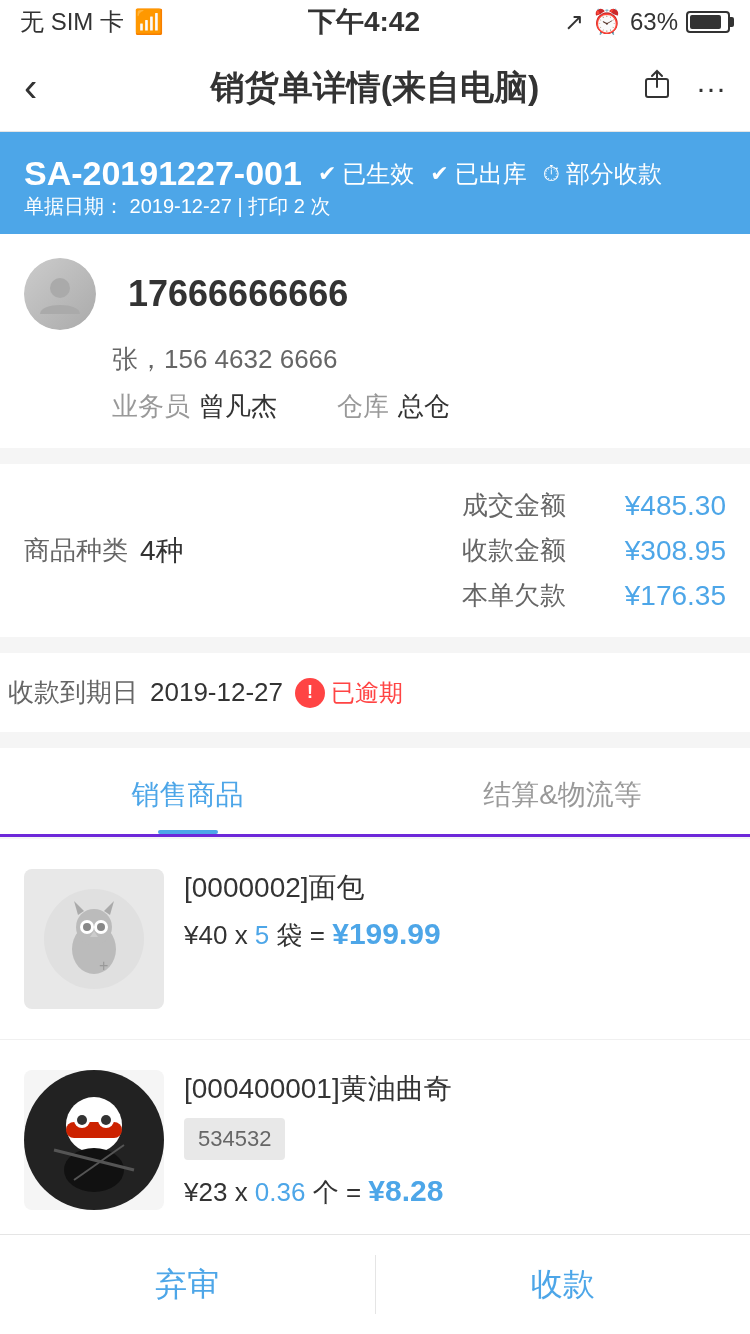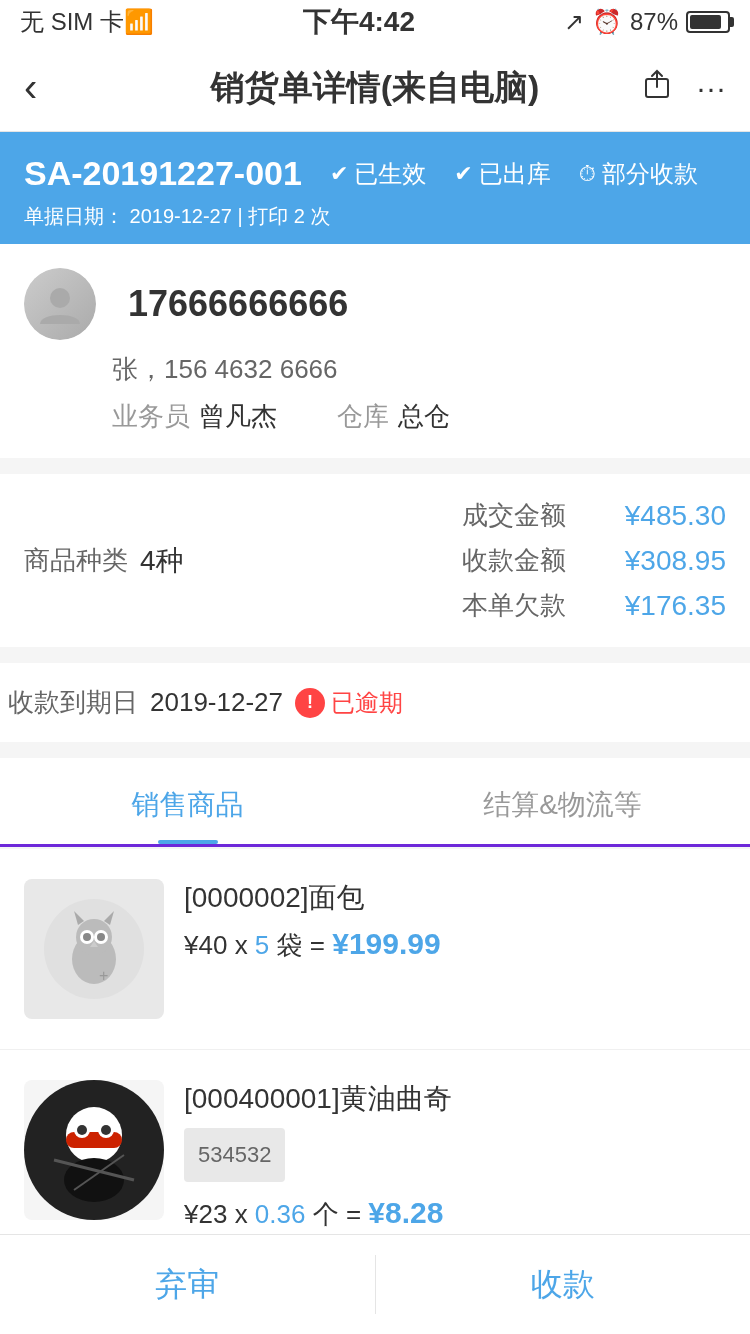--- a/index.html
+++ b/index.html
@@ -18,21 +18,21 @@
     .status-bar {
       background: #fff;
       height: 44px;
       display: flex;
       align-items: center;
       justify-content: space-between;
       padding: 0 20px;
       font-size: 24px;
       font-weight: 500;
     }
-    .status-left { display: flex; align-items: center; }
+    .status-left { display: flex; align-items: center; gap: 10px; }
     .status-center { font-size: 28px; font-weight: 600; }
     .status-right { display: flex; align-items: center; gap: 8px; font-size: 24px; }
     .battery-bar {
       width: 44px; height: 22px; border: 2px solid #333; border-radius: 4px;
       position: relative; display: flex; align-items: center; padding: 2px;
     }
     .battery-bar::after {
       content: ''; position: absolute; right: -6px; top: 50%; transform: translateY(-50%);
       width: 4px; height: 10px; background: #333; border-radius: 0 2px 2px 0;
     }
@@ -77,22 +77,22 @@
     }
 
     
     .header-banner {
       background: #4da6e8;
       padding: 22px 24px 14px;
     }
     .header-order-row {
       display: flex;
       align-items: center;
-      gap: 28px;
-      margin-bottom: 10px;
+      gap: 16px;
+      margin-bottom: 0;
     }
     .order-id {
       font-size: 34px;
       font-weight: 700;
       color: #fff;
     }
     .status-tag {
       display: flex;
       align-items: center;
       gap: 6px;
@@ -297,21 +297,21 @@
       font-size: 28px;
       color: #333;
       margin-bottom: 10px;
       font-weight: 500;
     }
     .product-sku-tag {
       display: inline-block;
       background: #e8e8e8;
       color: #666;
       font-size: 22px;
-      padding: 14px 14px;
+      padding: 8px 14px;
       border-radius: 4px;
       margin-bottom: 14px;
     }
     .product-price-row {
       font-size: 26px;
       color: #333;
     }
     .price-highlight { color: #4da6e8; }
     .price-total { color: #4da6e8; font-weight: 600; font-size: 30px; }
 
@@ -347,21 +347,21 @@
 
 <div class="status-bar">
   <div class="status-left">
     <span>无 SIM 卡</span>
     <span>📶</span>
   </div>
   <div class="status-center">下午4:42</div>
   <div class="status-right">
     <span>↗</span>
     <span>⏰</span>
-    <span>87%</span>
+    <span>63%</span>
     <div class="battery-bar">
       <div class="battery-fill"></div>
     </div>
   </div>
 </div>
 
 <div class="nav-bar">
   <span class="nav-back">‹</span>
   <span class="nav-title">销货单详情(来自电脑)</span>
   <div class="nav-right">

